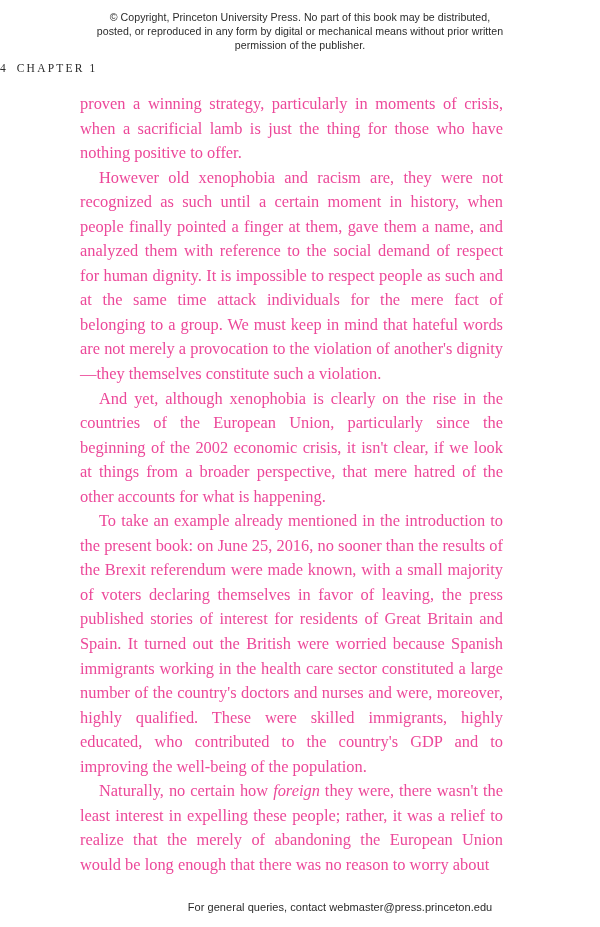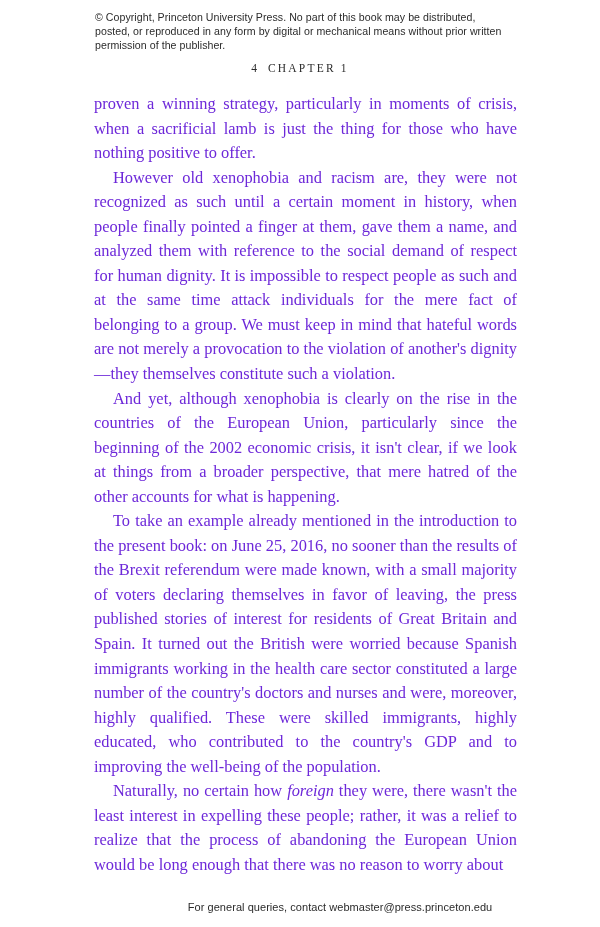--- a/index.html
+++ b/index.html
@@ -25,58 +25,58 @@
 
   
   .copyright-notice {
     position: absolute;
     top: 10px;
     left: 95px;
     width: 410px;
     font-family: "Liberation Sans", sans-serif;
     font-size: 10.6px;
     line-height: 14.2px;
-    text-align: left;
+    text-align: center;
     color: #2b2b2b;
     letter-spacing: 0.05px;
   }
 
   
   .running-head {
     position: absolute;
     top: 62px;
     left: 0;
     width: 600px;
-    text-align: center;
+    text-align: left;
     font-size: 11px;
     color: #2a2a2a;
     white-space: nowrap;
   }
   .running-head .folio {
     font-size: 11.5px;
     letter-spacing: 0;
     margin-right: 11px;
   }
   .running-head .chapter-label {
     font-variant: small-caps;
     letter-spacing: 2.2px;
     font-size: 11.5px;
   }
 
   
   .body-text {
     position: absolute;
     top: 92px;
-    left: 94px;
+    left: 80px;
     width: 423px;
     font-size: 16.4px;
     line-height: 24.55px;
     text-align: justify;
     text-justify: inter-word;
-    color: #6d28d9;
+    color: #ec4899;
     -webkit-font-smoothing: antialiased;
   }
   .body-text p {
     margin: 0;
     text-indent: 19px;
     hyphens: manual;
   }
   .body-text p.no-indent {
     text-indent: 0;
   }
@@ -115,19 +115,19 @@
   <div class="body-text">
 
     <p class="no-indent">proven a winning strategy, particularly in moments of crisis, when a sacrificial lamb is just the thing for those who have nothing positive to offer.</p>
 
     <p>However old xenophobia and racism are, they were not recognized as such until a certain moment in history, when people finally pointed a finger at them, gave them a name, and analyzed them with reference to the social demand of respect for human dignity. It is impossible to respect people as such and at the same time attack individuals for the mere fact of belonging to a group. We must keep in mind that hateful words are not merely a provocation to the violation of another's dignity—they themselves constitute such a violation.</p>
 
     <p>And yet, although xenophobia is clearly on the rise in the countries of the European Union, particularly since the beginning of the 2002 economic crisis, it isn't clear, if we look at things from a broader perspective, that mere hatred of the other accounts for what is happening.</p>
 
     <p>To take an example already mentioned in the introduction to the present book: on June 25, 2016, no sooner than the results of the Brexit referendum were made known, with a small majority of voters declaring themselves in favor of leaving, the press published stories of interest for residents of Great Britain and Spain. It turned out the British were worried because Spanish immigrants working in the health care sector constituted a large number of the country's doctors and nurses and were, moreover, highly qualified. These were skilled immigrants, highly educated, who contributed to the country's GDP and to improving the well-being of the population.</p>
 
-    <p><span>Naturally, no certain how </span><em>foreign</em><span> they were, there wasn't the least interest in expelling these people; rather, it was a relief to realize that the process of abandoning the European Union would be long enough that there was no reason to worry about</span></p>
+    <p><span>Naturally, no certain how </span><em>foreign</em><span> they were, there wasn't the least interest in expelling these people; rather, it was a relief to realize that the merely of abandoning the European Union would be long enough that there was no reason to worry about</span></p>
 
   </div>
 
   <div class="footer-note">For general queries, contact webmaster@press.princeton.edu</div>
 
 </div>
 
 </body></html>

